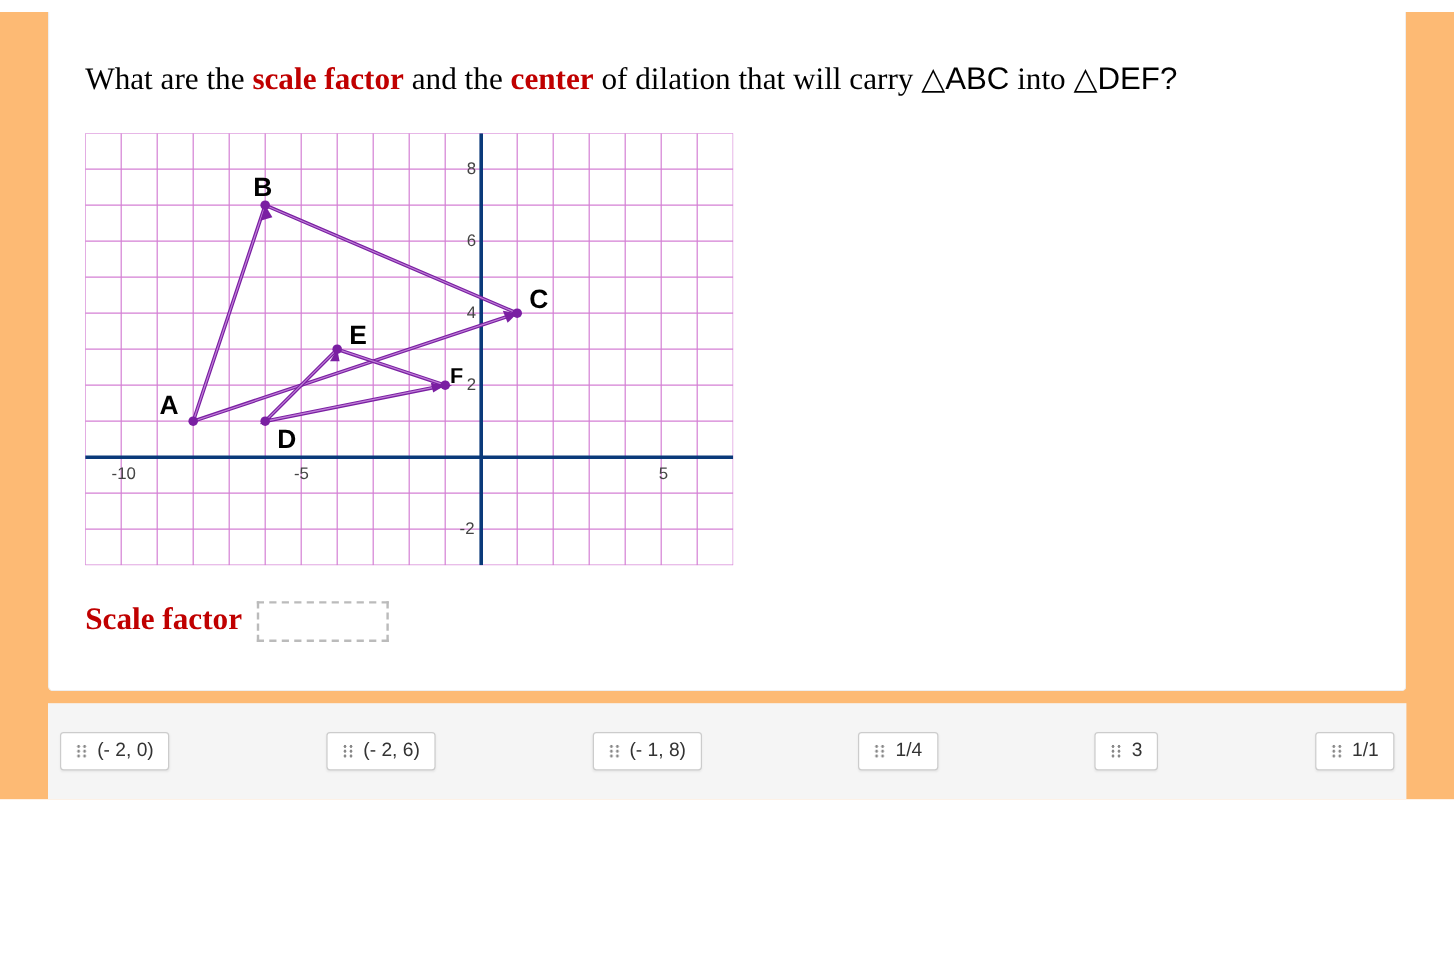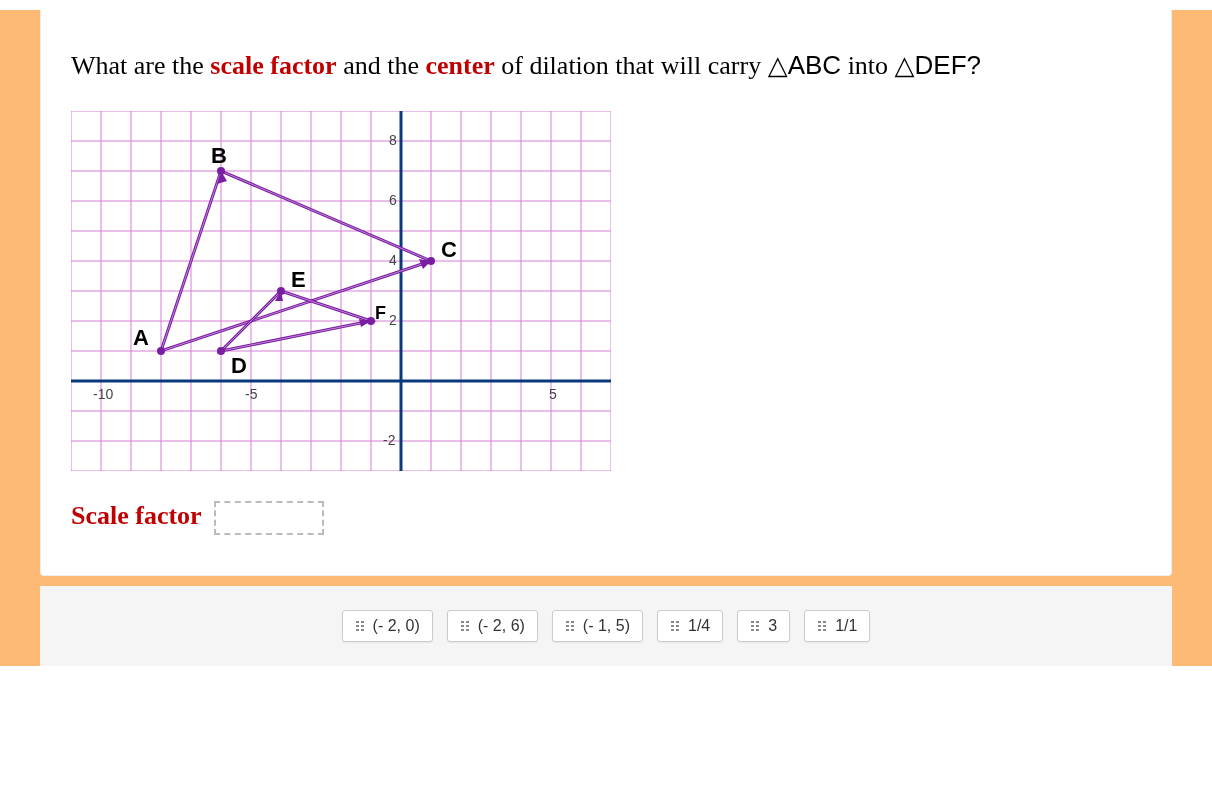--- a/index.html
+++ b/index.html
@@ -53,21 +53,21 @@
     border: 2px dashed #bbb;
     vertical-align: middle;
     margin-left: 6px;
     background: #fff;
   }
   .tokens-bar {
     margin: 10px 40px 20px 40px;
     background: #f5f5f5;
     padding: 24px 10px 24px 10px;
     display: flex;
-    justify-content: center;
+    justify-content: space-between;
     gap: 14px;
   }
   .token {
     display: inline-flex;
     align-items: center;
     gap: 8px;
     background: #fff;
     border: 1px solid #ccc;
     border-radius: 3px;
     padding: 6px 12px;
@@ -197,21 +197,21 @@
     <div class="token">
       <span class="grip"></span>
       <span>(- 2, 0)</span>
     </div>
     <div class="token">
       <span class="grip"></span>
       <span>(- 2, 6)</span>
     </div>
     <div class="token">
       <span class="grip"></span>
-      <span>(- 1, 5)</span>
+      <span>(- 1, 8)</span>
     </div>
     <div class="token">
       <span class="grip"></span>
       <span>1/4</span>
     </div>
     <div class="token">
       <span class="grip"></span>
       <span>3</span>
     </div>
     <div class="token">

